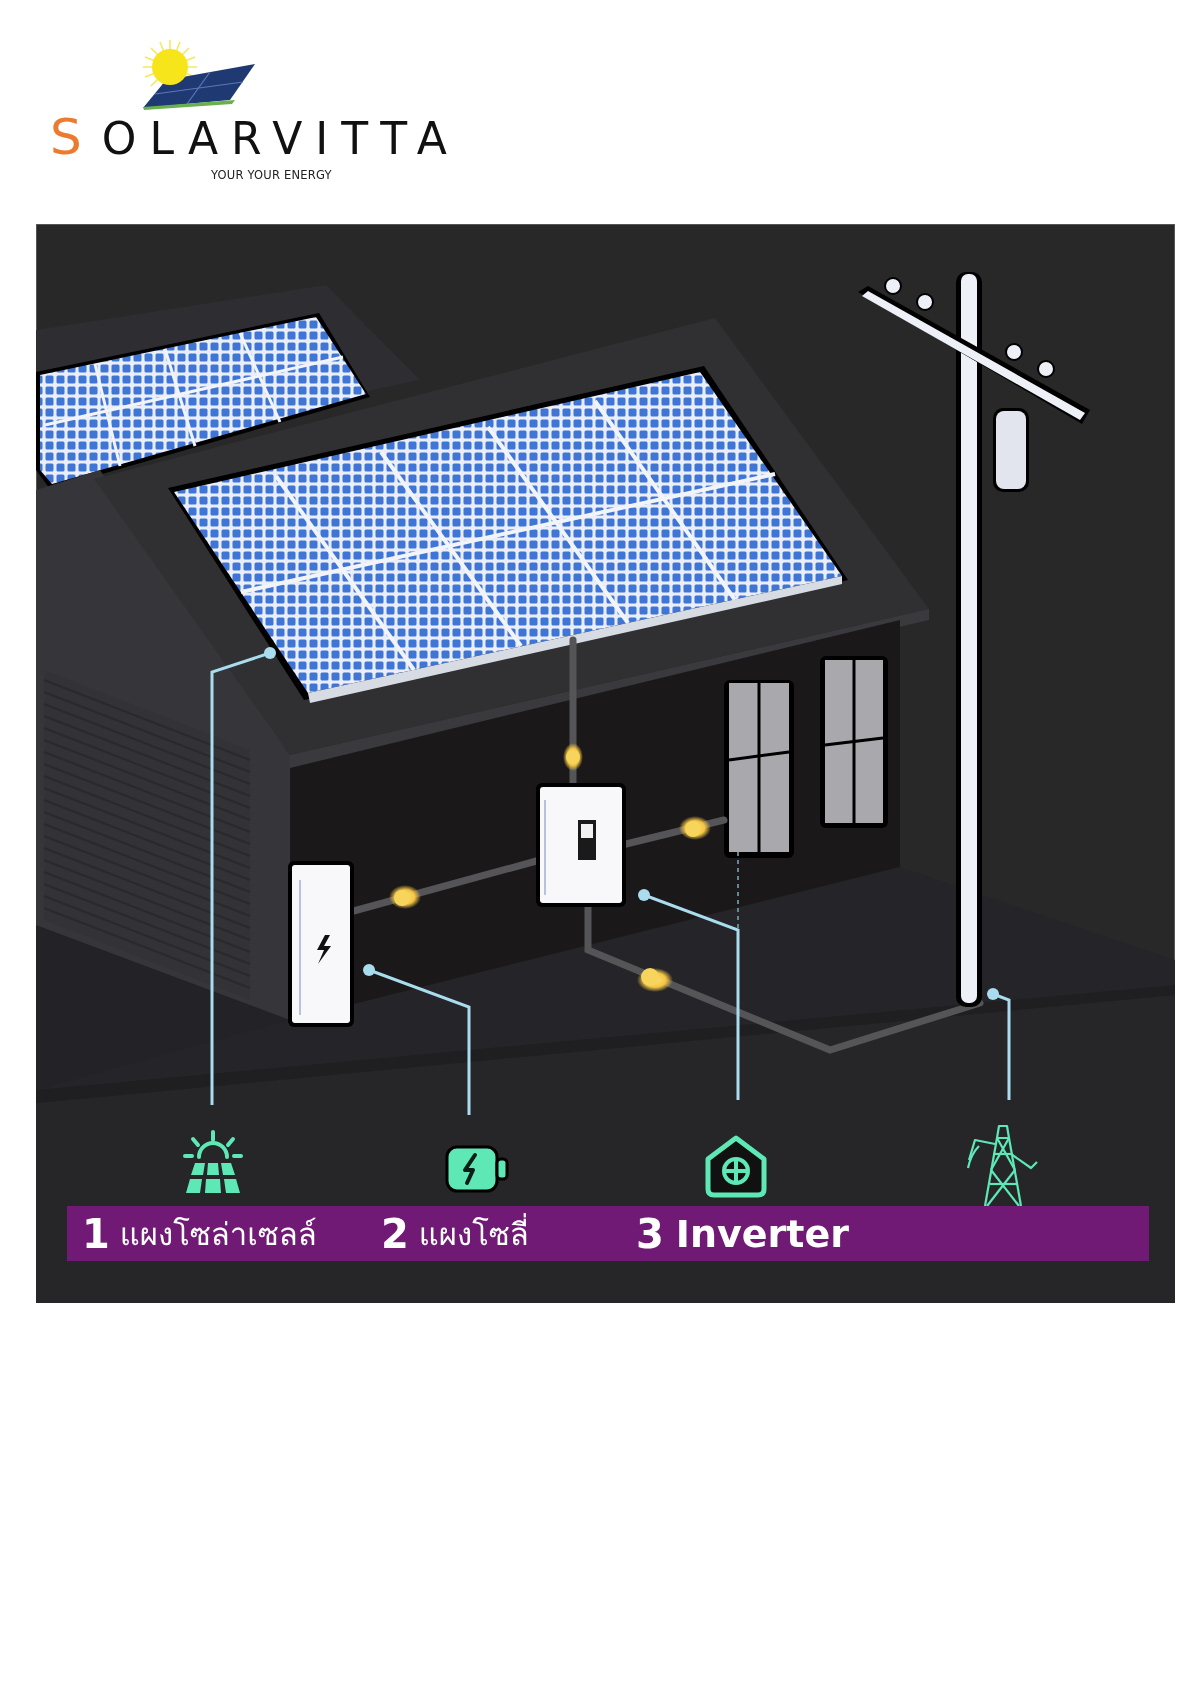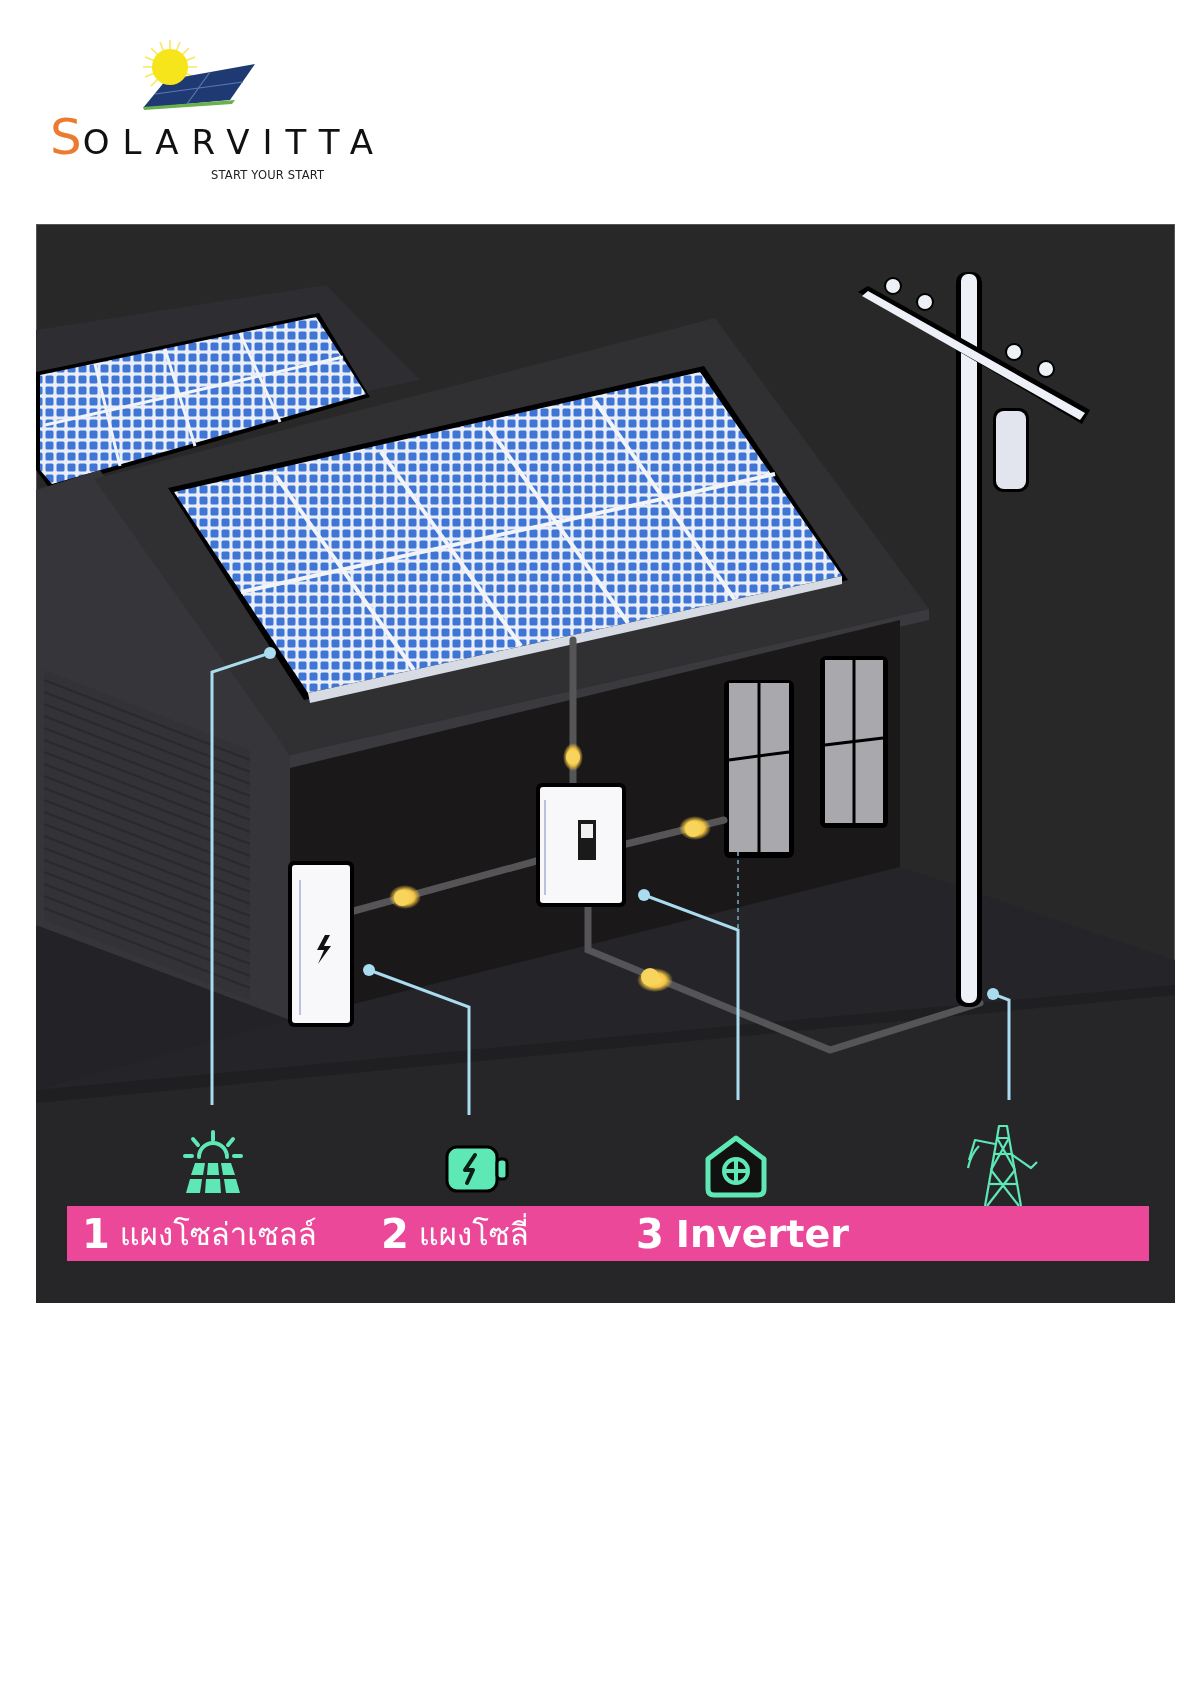--- a/index.html
+++ b/index.html
@@ -1,25 +1,25 @@
 <!DOCTYPE html>
 <html><head>
 <meta charset="utf-8">
 <style>
   html,body{margin:0;padding:0;background:#ffffff;}
   body{width:1200px;height:1683px;position:relative;overflow:hidden;font-family:"DejaVu Sans",sans-serif;}
   .logo{position:absolute;left:0;top:0;width:400px;height:200px;}
   .logo svg{position:absolute;left:0;top:0;}
   .brand{position:absolute;left:50px;top:112px;height:50px;white-space:nowrap;font-family:"DejaVu Sans",sans-serif;color:#111;}
   .brand .first{font-size:50px;color:#ec7a2f;font-weight:normal;line-height:50px;vertical-align:baseline;}
-  .brand .rest{font-size:34px;letter-spacing:13px;line-height:50px;vertical-align:baseline;margin-left:1px;}
+  .brand .rest{font-size:44px;letter-spacing:13px;line-height:50px;vertical-align:baseline;margin-left:20px;}
   .tagline{position:absolute;left:211px;top:168px;font-size:11.5px;color:#222;font-family:"DejaVu Sans",sans-serif;letter-spacing:0.2px;}
   .scene{position:absolute;left:36px;top:224px;width:1139px;height:1079px;background:#282828;overflow:hidden;box-shadow:0 0 0 1px #555 inset;}
   .scene svg{position:absolute;left:0;top:0;}
-  .label-bar{position:absolute;left:31px;top:982px;width:1082px;height:55px;background:#ec4899;}
+  .label-bar{position:absolute;left:31px;top:982px;width:1082px;height:55px;background:#701a75;}
   .label{position:absolute;top:0;height:55px;line-height:55px;color:#fff;white-space:nowrap;font-family:"DejaVu Sans",sans-serif;}
   .label .num{font-size:40px;font-weight:bold;vertical-align:middle;}
   .label .txt{font-size:31px;vertical-align:middle;margin-left:10px;}
   .label .txt.bold{font-weight:bold;font-size:38px;margin-left:12px;text-align:right;}
   .icon{position:absolute;}
 </style>
 </head>
 <body>
 
 <div class="logo">
@@ -40,21 +40,21 @@
     <g stroke="#5a77b8" stroke-width="1.2">
       <line x1="210" y1="72" x2="187" y2="104"></line>
       <line x1="155" y1="94" x2="243" y2="82"></line>
     </g>
     <circle cx="170" cy="67" r="18" fill="#f6e51a"></circle>
     <polygon points="143,107 235,100 232,104 144,110" fill="#6ab04c"></polygon>
   </svg>
   <div class="brand">
     <span class="first">S</span><span class="rest">OLARVITTA</span>
   </div>
-  <div class="tagline">START YOUR START</div>
+  <div class="tagline">YOUR YOUR ENERGY</div>
 </div>
 
 <div class="scene">
   <svg width="1139" height="1079" viewBox="36 224 1139 1079">
     <defs>
       <pattern id="cells" width="11" height="11" patternUnits="userSpaceOnUse">
         <rect width="11" height="11" fill="#e9eef8"></rect>
         <rect x="1.5" y="1.5" width="8" height="8" rx="1.5" fill="#3f76d6"></rect>
       </pattern>
       <radialGradient id="glow" cx="50%" cy="50%" r="50%">

